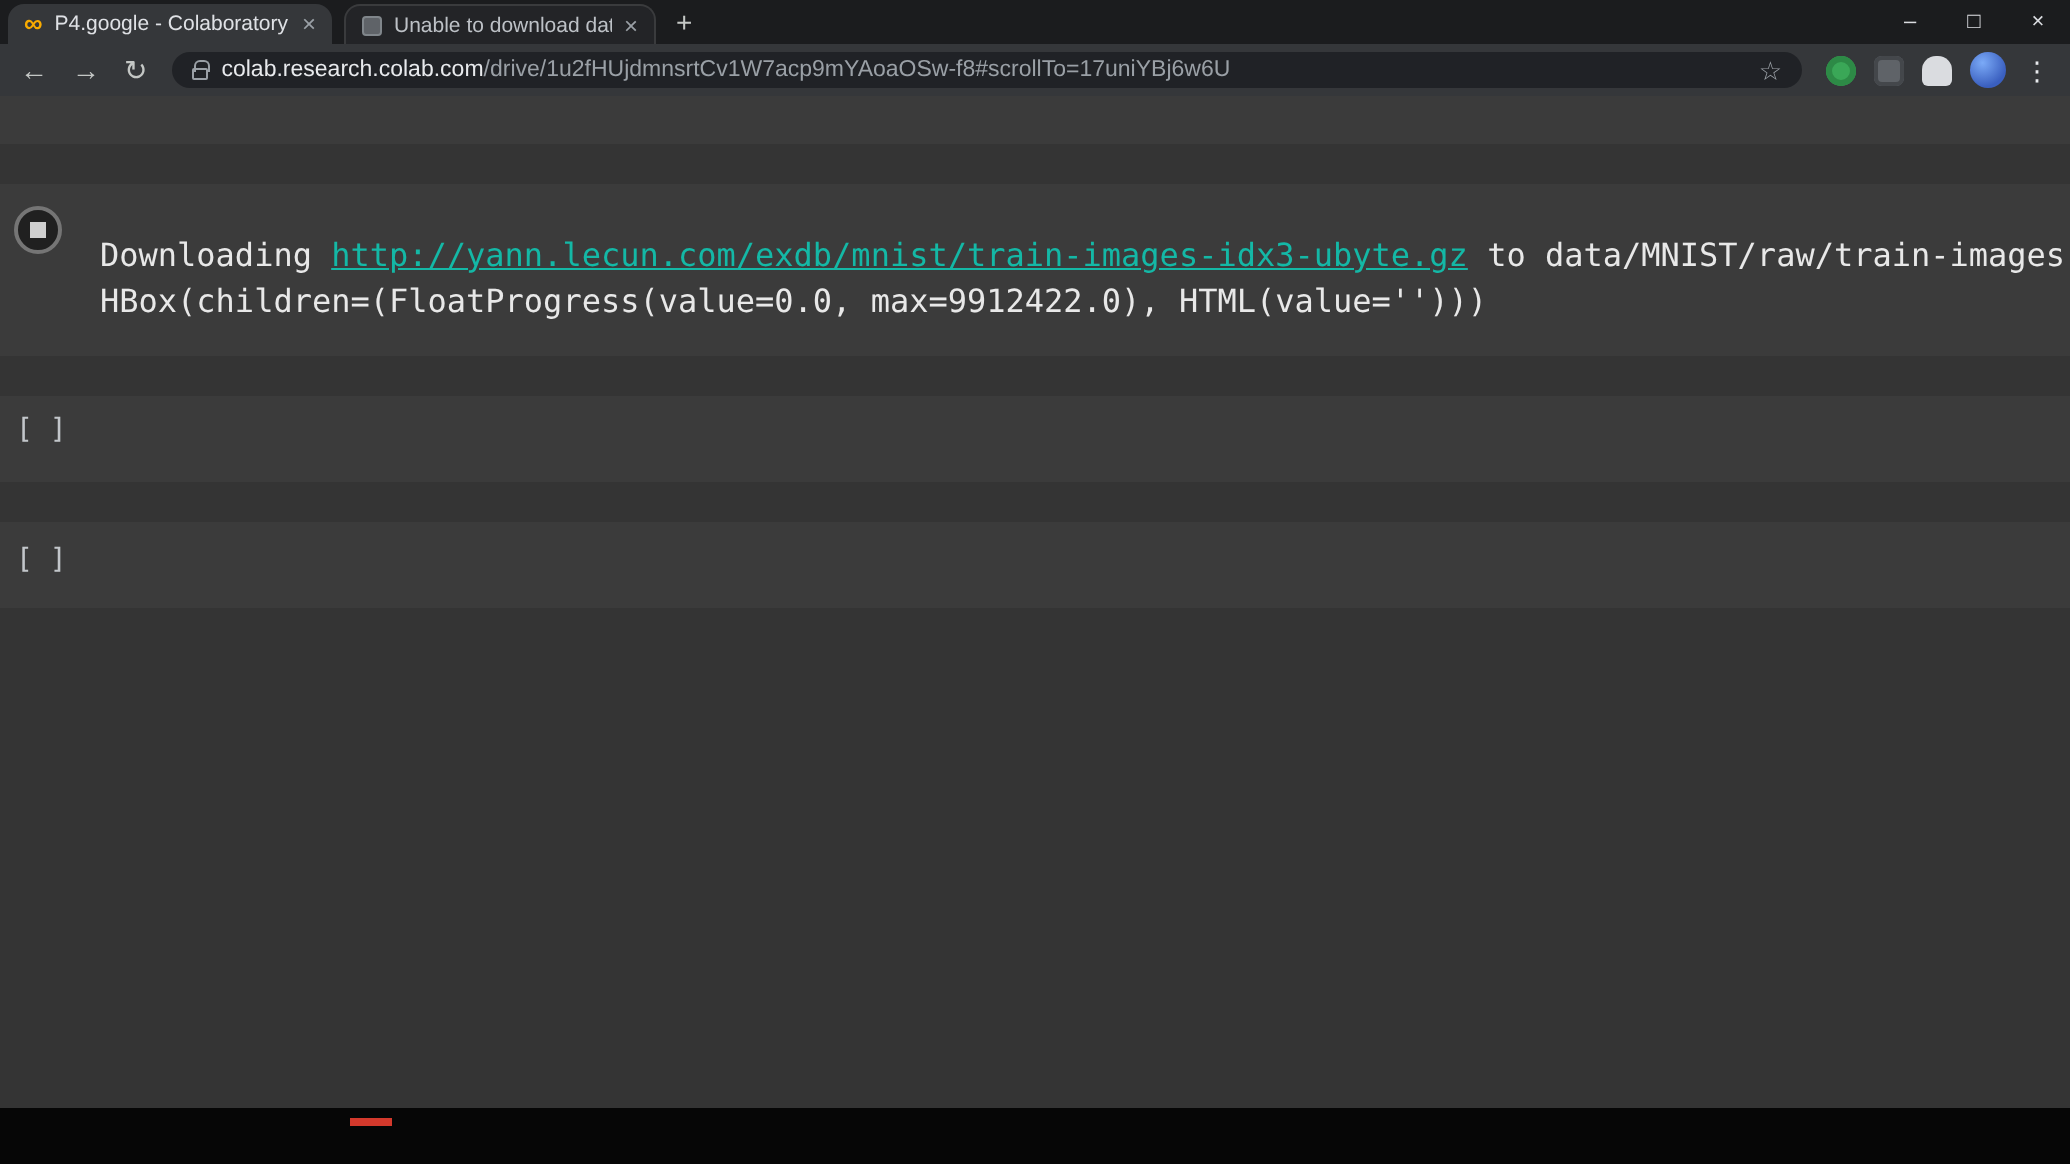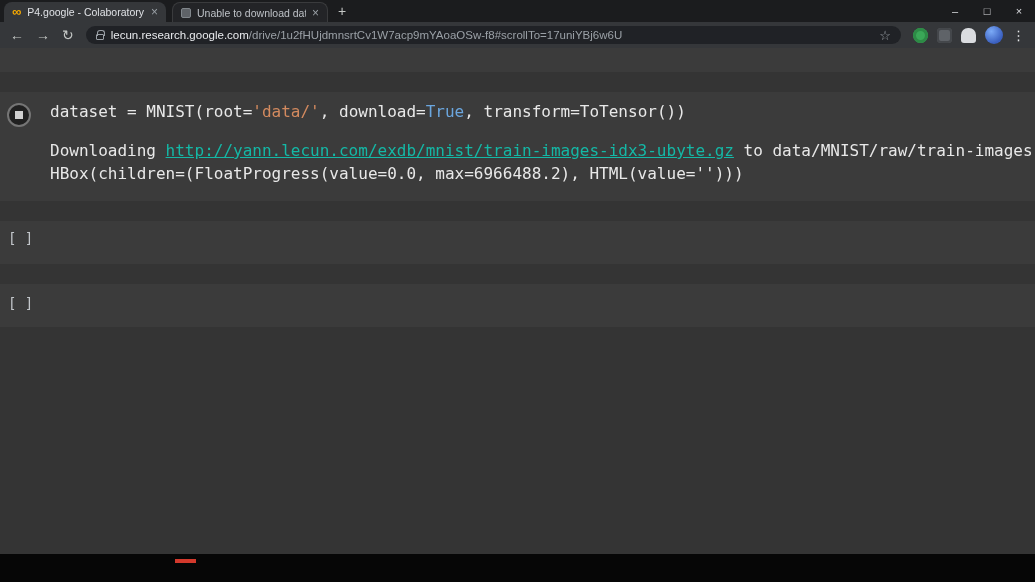--- a/index.html
+++ b/index.html
@@ -108,21 +108,21 @@
     <div class="win-btn">×</div>
   </div>
 </div>
 
 <div class="navbar">
   <span class="nav-icon">←</span>
   <span class="nav-icon">→</span>
   <span class="nav-icon">↻</span>
   <div class="addressbar">
     <span class="lock"></span>
-    <span class="url"><span class="domain">lecun.research.google.com</span><span class="path">/drive/1u2fHUjdmnsrtCv1W7acp9mYAoaOSw-f8#scrollTo=17uniYBj6w6U</span></span>
+    <span class="url"><span class="domain">colab.research.colab.com</span><span class="path">/drive/1u2fHUjdmnsrtCv1W7acp9mYAoaOSw-f8#scrollTo=17uniYBj6w6U</span></span>
     <span class="star">☆</span>
   </div>
   <div class="ext-area">
     <span class="ext green"></span>
     <span class="ext gray"></span>
     <span class="ext light"></span>
     <span class="avatar"></span>
     <span class="menu-dots">⋮</span>
   </div>
 </div>
@@ -131,26 +131,23 @@
     <div class="cell k-scrolled">
       <div class="gutter"></div>
     </div>
     <div class="cell k-running">
       <div class="gutter">
         <div class="run-btn">
           <div class="stop-square"></div>
         </div>
       </div>
       <div class="cell-body">
-        <div class="code">
-          <div class="code-line"><span class="tok-plain">dataset = MNIST(root=</span><span class="tok-string">'data/'</span><span class="tok-plain">, download=</span><span class="tok-keyword">True</span><span class="tok-plain">, transform=ToTensor())</span></div>
-        </div>
         <div class="output">
           <div class="output-line"><span class="tok-plain">Downloading </span><span class="tok-link">http://yann.lecun.com/exdb/mnist/train-images-idx3-ubyte.gz</span><span class="tok-plain"> to data/MNIST/raw/train-images-i</span></div>
-          <div class="output-line"><span class="tok-plain">HBox(children=(FloatProgress(value=0.0, max=6966488.2), HTML(value='')))</span></div>
+          <div class="output-line"><span class="tok-plain">HBox(children=(FloatProgress(value=0.0, max=9912422.0), HTML(value='')))</span></div>
         </div>
       </div>
     </div>
     <div class="cell k-idle">
       <div class="gutter"><span class="brackets">[ ]</span></div>
       <div class="cell-body">
       </div>
     </div>
     <div class="cell k-empty">
       <div class="gutter"><span class="brackets">[ ]</span></div>

